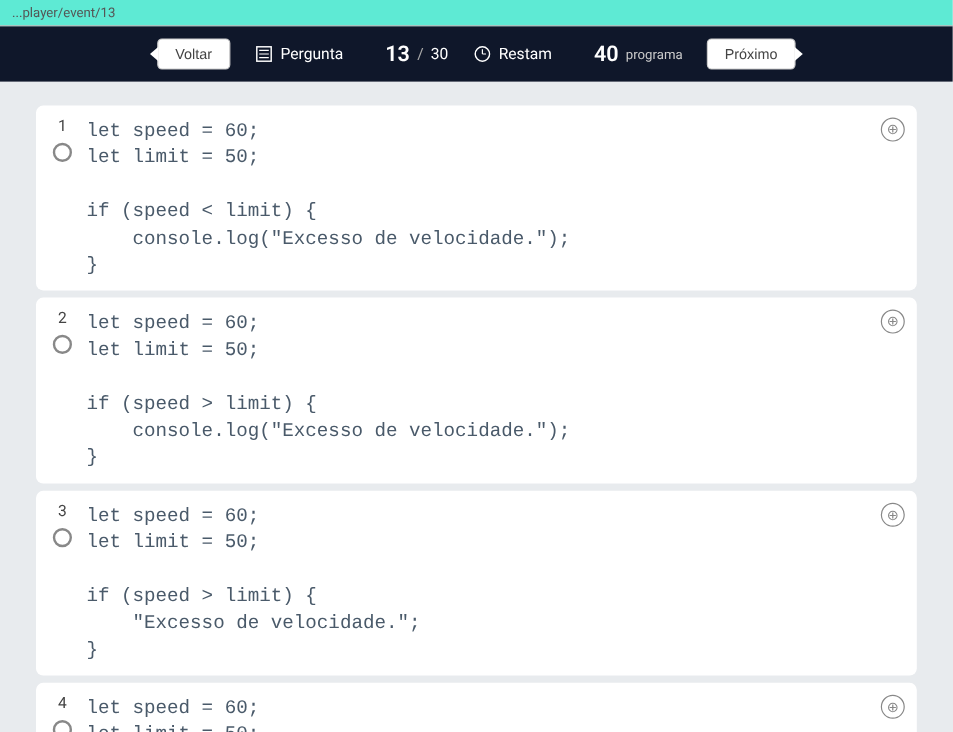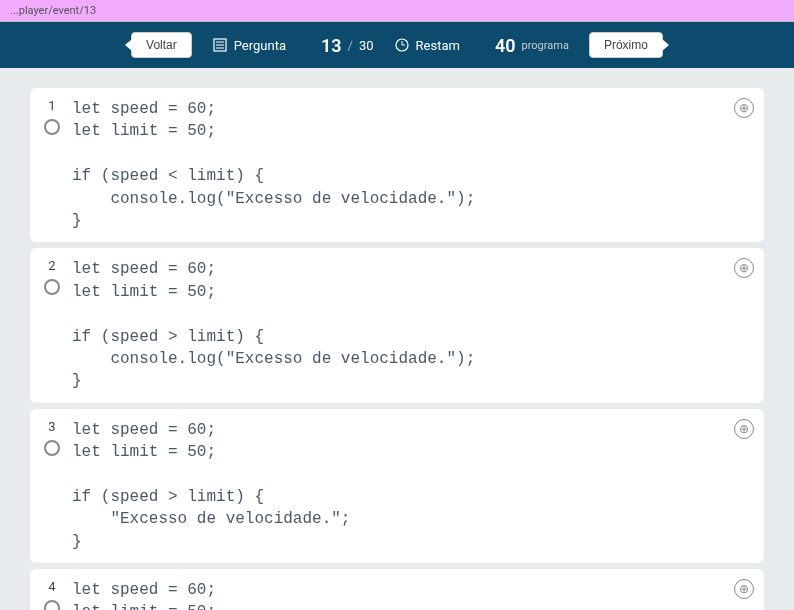--- a/index.html
+++ b/index.html
@@ -4,28 +4,28 @@
   <style>
     * { box-sizing: border-box; margin: 0; padding: 0; }
     body {
       font-family: -apple-system, BlinkMacSystemFont, "Segoe UI", Roboto, sans-serif;
       background: #e8ebee;
       width: 794px;
       height: 610px;
       overflow: hidden;
     }
     .url-bar {
-      background: #f0abfc;
+      background: #5eead4;
       padding: 4px 10px;
       font-size: 11px;
       color: #555;
       border-bottom: 1px solid #bbb;
     }
     .header {
-      background: #0c4a6e;
+      background: #0f172a;
       display: flex;
       align-items: center;
       justify-content: center;
       padding: 10px 20px;
       gap: 20px;
     }
     .btn-nav {
       background: #fff;
       border: 1px solid #ccc;
       border-radius: 4px;

